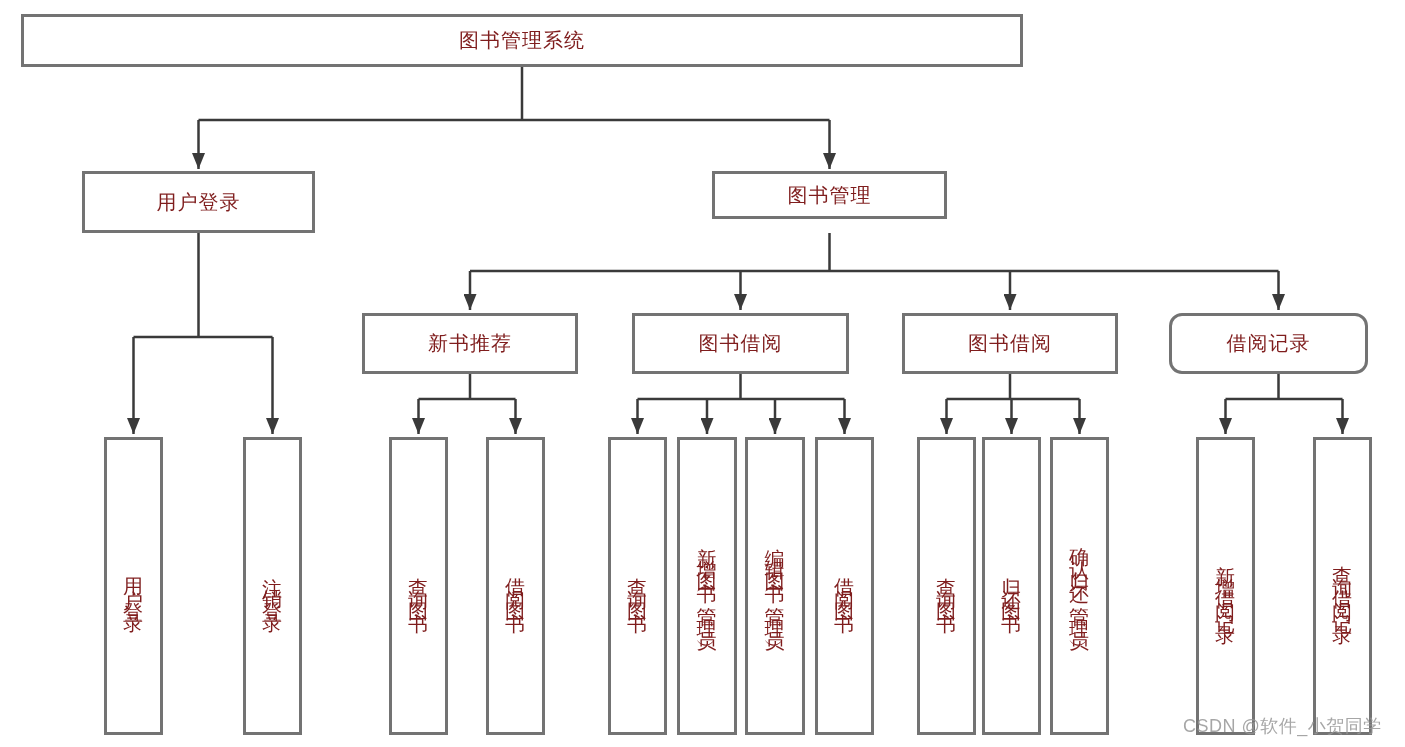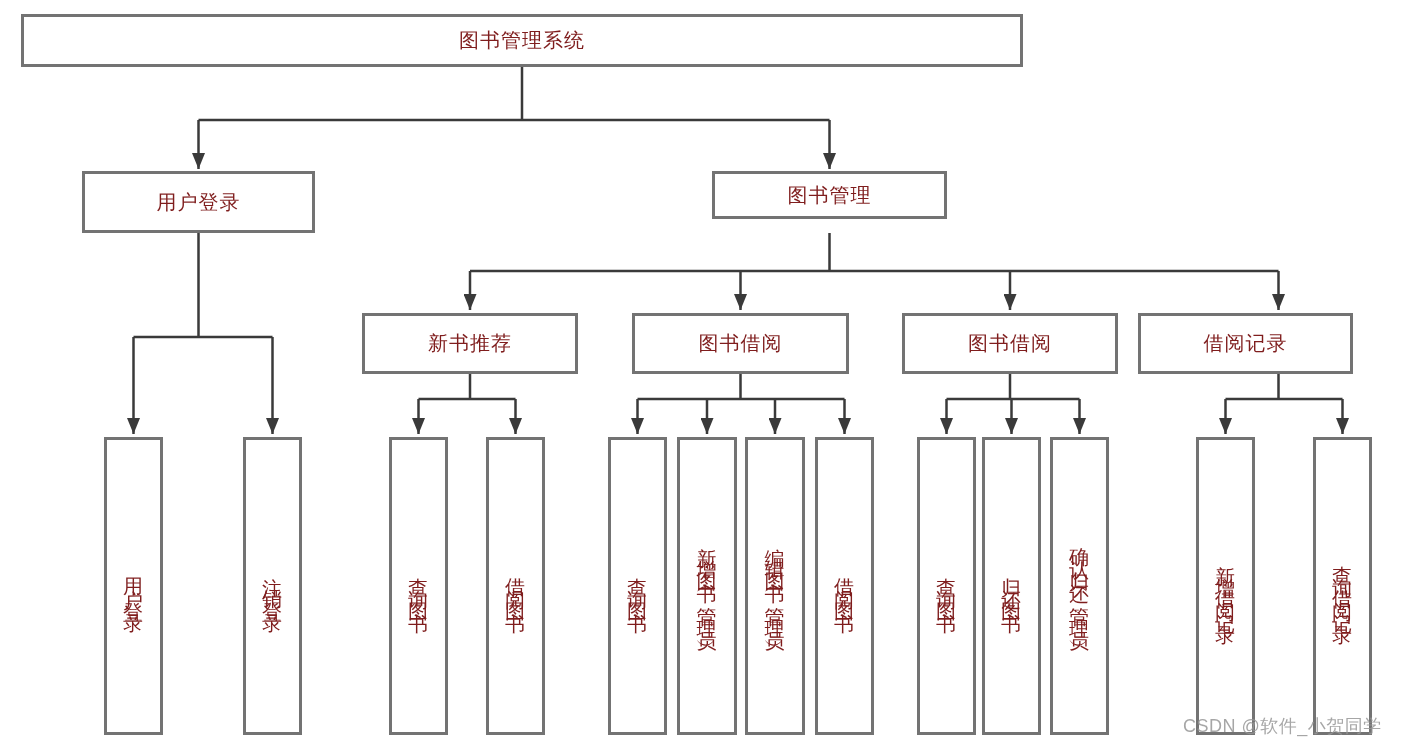--- a/index.html
+++ b/index.html
@@ -87,21 +87,21 @@
 
   <div class="node hbox" style="left:362px; top:313px; width:216px; height:61px;">
     <span class="label">新书推荐</span>
   </div>
   <div class="node hbox" style="left:632px; top:313px; width:217px; height:61px;">
     <span class="label">图书借阅</span>
   </div>
   <div class="node hbox" style="left:902px; top:313px; width:216px; height:61px;">
     <span class="label">图书借阅</span>
   </div>
-  <div class="node hbox" style="left:1138px; top:313px; width:215px; height:61px;">
+  <div class="node hbox" style="left:1169px; top:313px; width:199px; height:61px;border-radius:13px;">
     <span class="label">借阅记录</span>
   </div>
 
   <div class="node vbox" style="left:104px; width:59px;">
     <span class="label">用户登录</span>
   </div>
   <div class="node vbox" style="left:243px; width:59px;">
     <span class="label">注销登录</span>
   </div>
 

